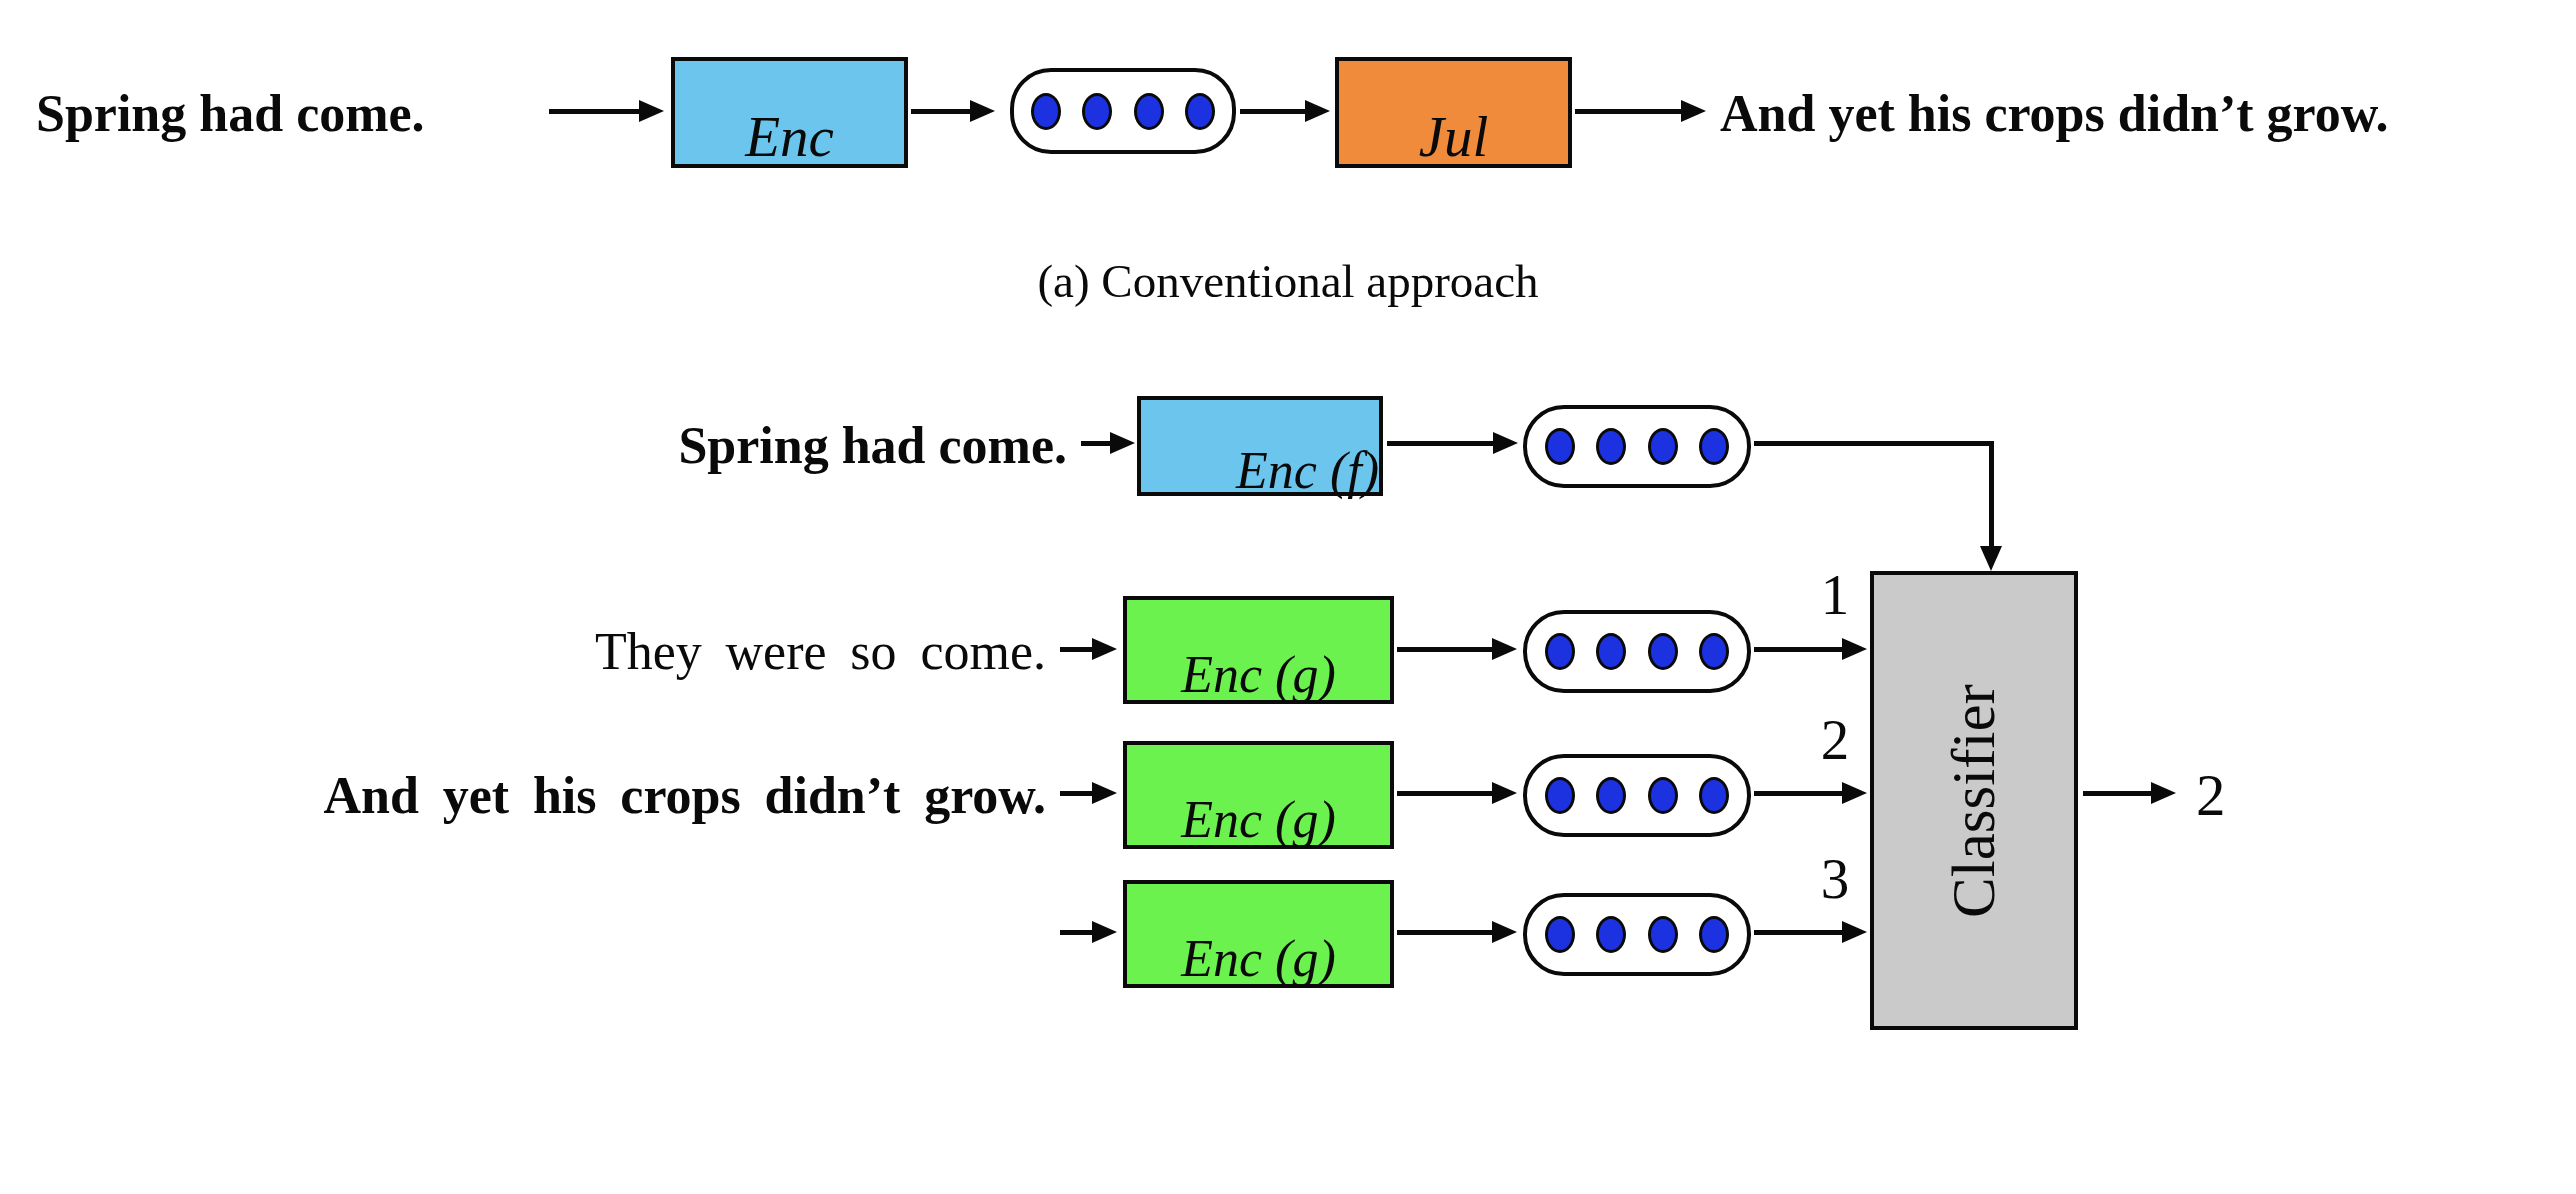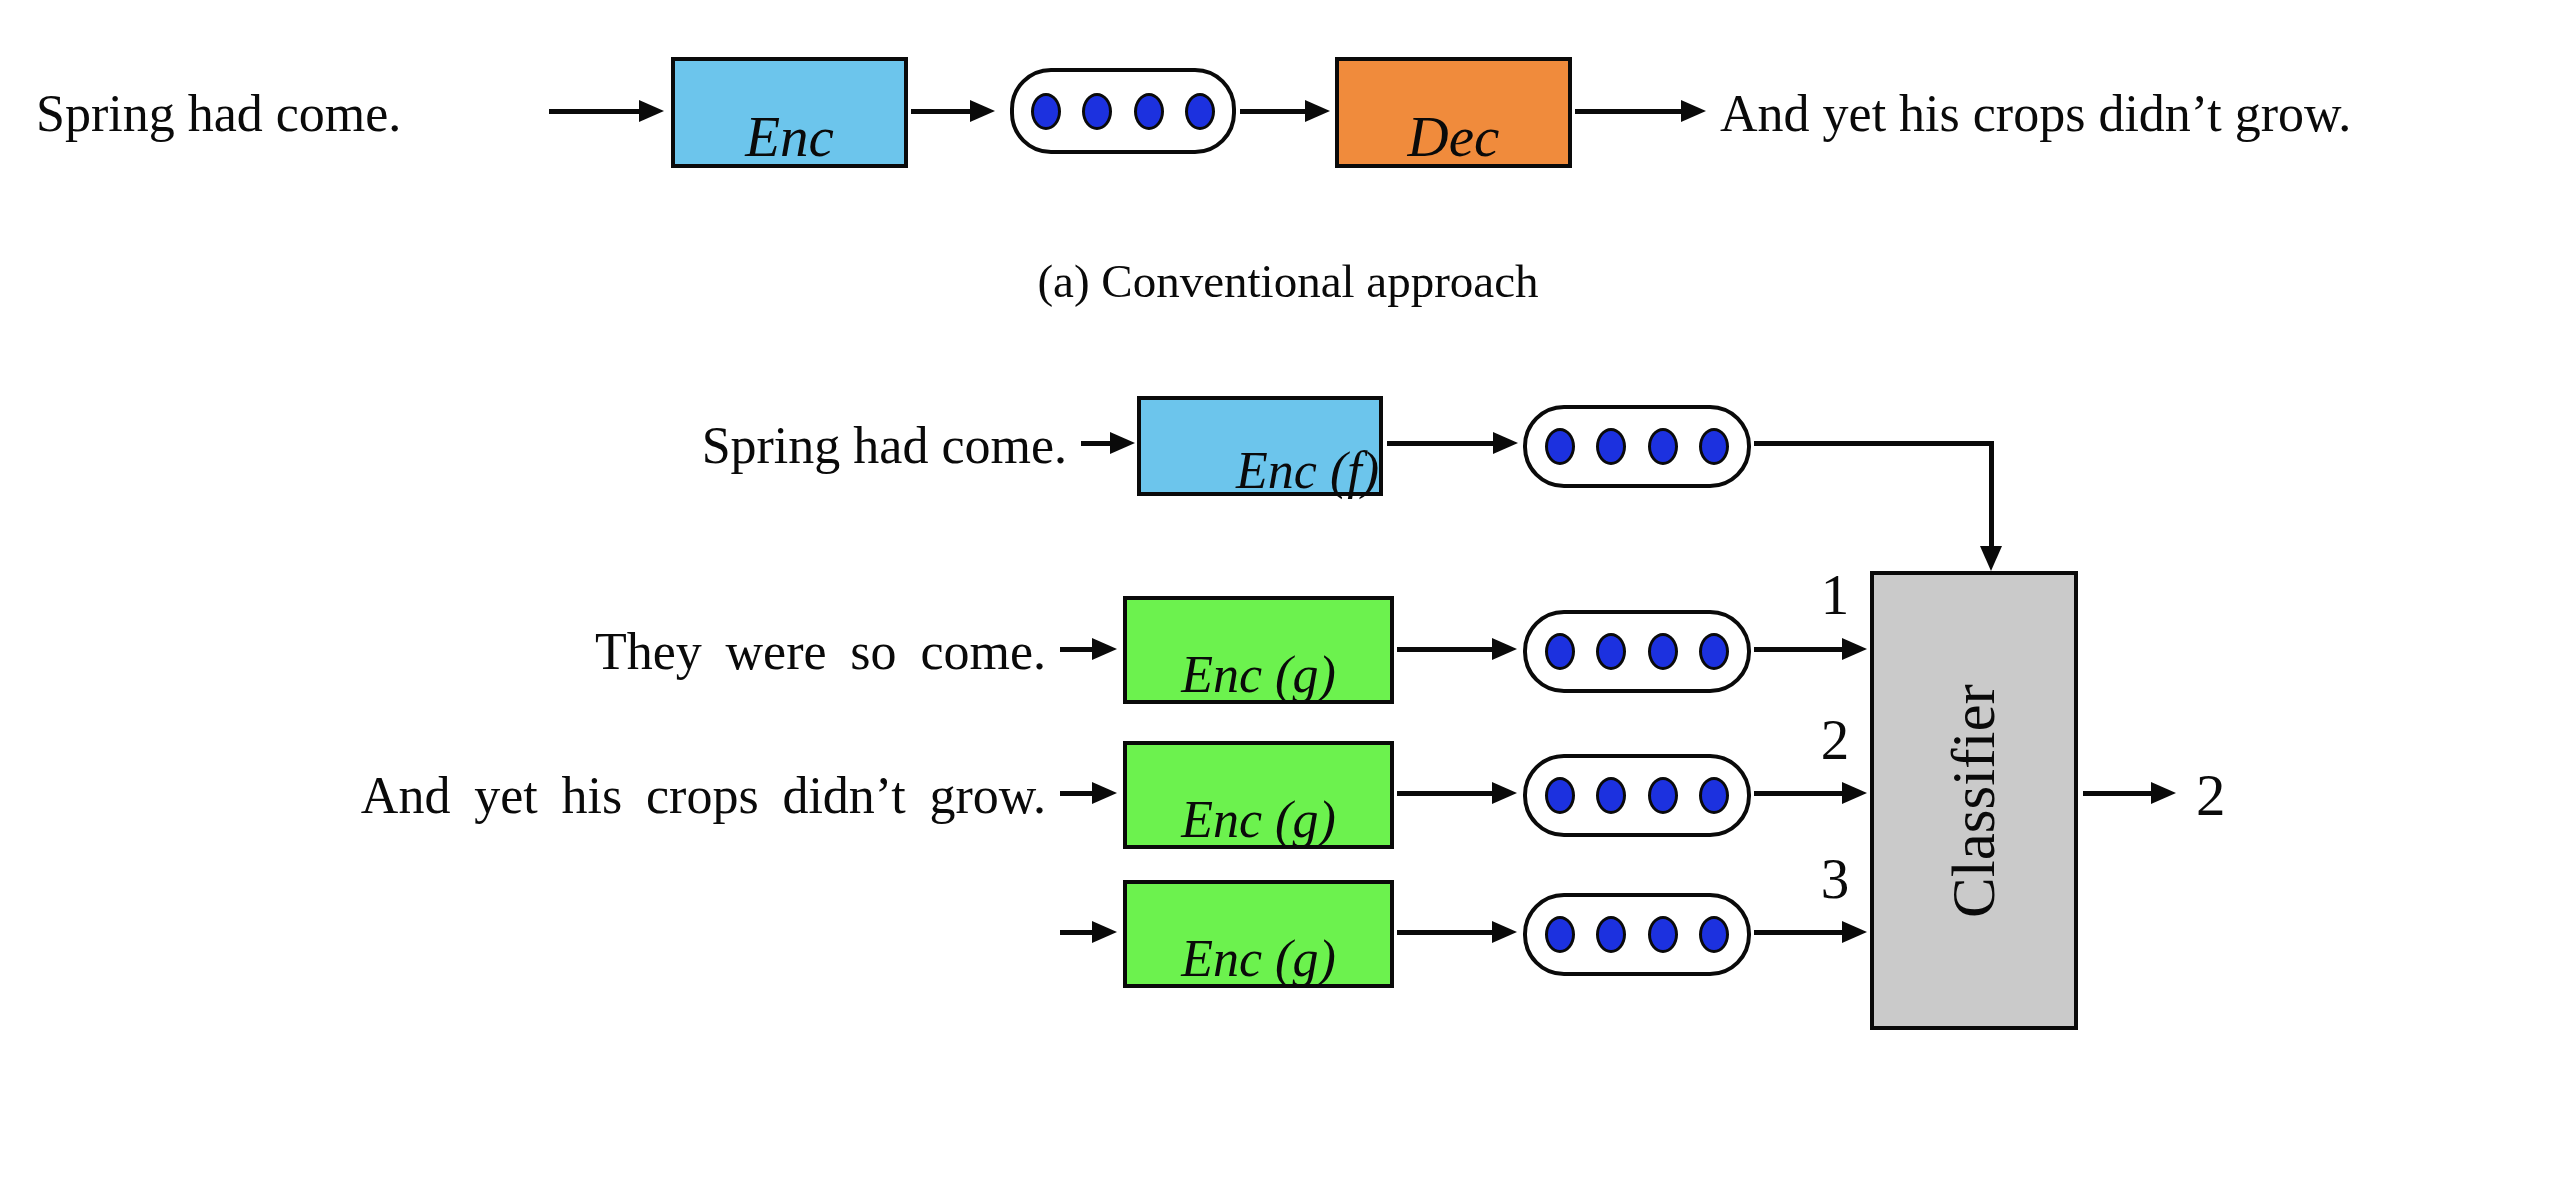--- a/index.html
+++ b/index.html
@@ -1,20 +1,20 @@
 <!DOCTYPE html>
 <html style="--encoder-blue: #6CC5EC; --decoder-orange: #F08B3C; --encoder-green: #6CF24E; --classifier-gray: #CACACA; --dot-blue: #1C31DF;font-size:14.4px"><head>
 <meta charset="utf-8">
 <style>
   html,body{margin:0;padding:0;background:#ffffff;}
   #canvas{position:relative;width:2576px;height:1195px;background:#ffffff;overflow:hidden;
           font-family:"Liberation Serif", serif;color:#0a0a0a;}
   *{box-sizing:border-box;}
   .txt{position:absolute;white-space:nowrap;font-size:52px;line-height:61px;}
-  .bold{font-weight:normal;}
+  .bold{font-weight:bold;}
   .spread{word-spacing:10.8px;}
   .caption{position:absolute;left:0;width:100%;text-align:center;font-size:47px;line-height:54px;}
   .box{position:absolute;border:4.5px solid #0a0a0a;display:flex;align-items:center;justify-content:center;}
   .box .lbl{font-style:italic;font-size:52px;margin-top:48px;}
   .box-big .lbl{font-size:57px;}
   .blue{background:var(--encoder-blue);}
   .orange{background:var(--decoder-orange);}
   .green{background:var(--encoder-green);}
   .pill{position:absolute;border:4.5px solid #0a0a0a;border-radius:41px;background:#fff;
         display:flex;align-items:center;justify-content:center;gap:21.5px;}
@@ -48,21 +48,21 @@
 
   <div class="pill" style="left:1010px;top:68px;width:226px;height:86px;">
       <div class="dot"></div>
       <div class="dot"></div>
       <div class="dot"></div>
       <div class="dot"></div>
     </div>
   <div class="arrow" style="left:1240px;top:109px;width:65px;"></div>
 
   <div class="box box-big orange" style="left:1335px;top:57px;width:237px;height:111px;">
-    <span class="lbl">Dec</span>
+    <span class="lbl">Jul</span>
   </div>
   <div class="arrow" style="left:1575px;top:109px;width:106px;"></div>
   <div class="txt bold" style="left:1720px;top:83px;">And yet his crops didn’t grow.</div>
 
   <div class="caption" style="top:254px;">(a) Conventional approach</div>
 
   <div class="txt bold" style="right:1509px;top:415px;">Spring had come.</div>
   <div class="arrow" style="left:1081px;top:441px;width:29px;"></div>
 
   <div class="box blue" style="left:1137px;top:396px;width:246px;height:100px;justify-content:flex-end;">

